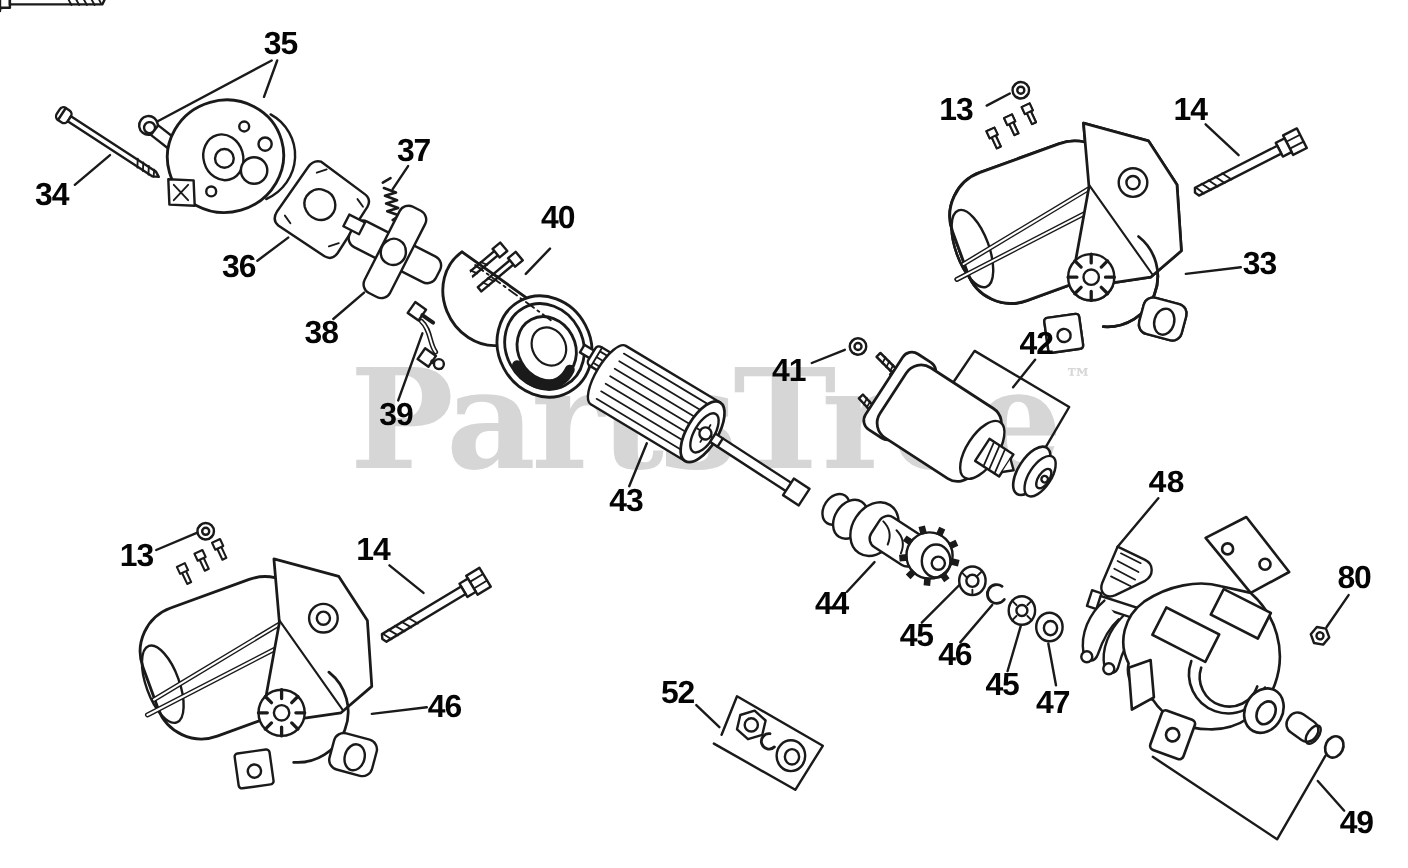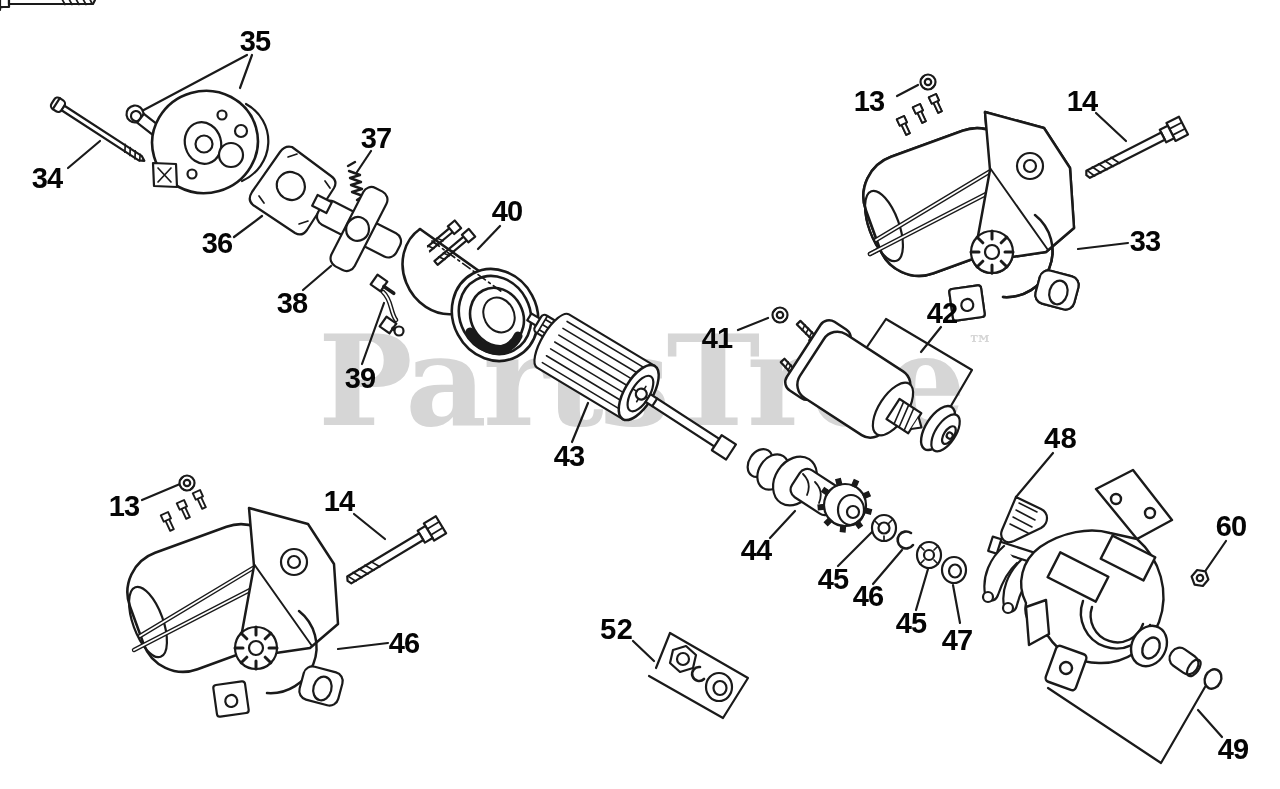--- a/index.html
+++ b/index.html
@@ -372,34 +372,34 @@
     </g>
   </svg>
 
   <div class="callout-layer">
       <div class="callout" style="left: 255px; top: 41px;">35</div>
       <div class="callout" style="left: 47px; top: 178px;">34</div>
       <div class="callout" style="left: 217px; top: 243px;">36</div>
       <div class="callout" style="left: 376px; top: 138px;">37</div>
       <div class="callout" style="left: 292px; top: 303px;">38</div>
       <div class="callout" style="left: 360px; top: 378px;">39</div>
-      <div class="callout" style="left: 507px; top: 211px; text-align: center;">40</div>
+      <div class="callout" style="left: 507px; top: 199px; text-align: center;">40</div>
       <div class="callout" style="left: 869px; top: 101px;">13</div>
       <div class="callout" style="left: 1082px; top: 101px;">14</div>
       <div class="callout" style="left: 1145px; top: 241px;">33</div>
       <div class="callout" style="left: 717px; top: 338px;">41</div>
       <div class="callout" style="left: 942px; top: 313px;">42</div>
       <div class="callout" style="left: 569px; top: 456px;">43</div>
       <div class="callout" style="left: 124px; top: 506px;">13</div>
       <div class="callout" style="left: 339px; top: 501px;">14</div>
       <div class="callout" style="left: 404px; top: 643px;">46</div>
       <div class="callout" style="left: 756px; top: 550px;">44</div>
       <div class="callout" style="left: 833px; top: 579px;">45</div>
       <div class="callout" style="left: 868px; top: 596px;">46</div>
       <div class="callout" style="left: 911px; top: 623px;">45</div>
       <div class="callout" style="left: 957px; top: 640px;">47</div>
       <div class="callout" style="left: 1060px; top: 440px; font-family: Liberation Mono, monospace;">48</div>
-      <div class="callout" style="left: 1231px; top: 526px;">60</div>
+      <div class="callout" style="left: 1231px; top: 526px;">80</div>
       <div class="callout" style="left: 1233px; top: 749px;">49</div>
-      <div class="callout" style="left: 616px; top: 631px; font-family: Liberation Mono, monospace;">52</div>
+      <div class="callout" style="left: 616px; top: 631px;">52</div>
     </div>
 
 </div>
 
 </body></html>

